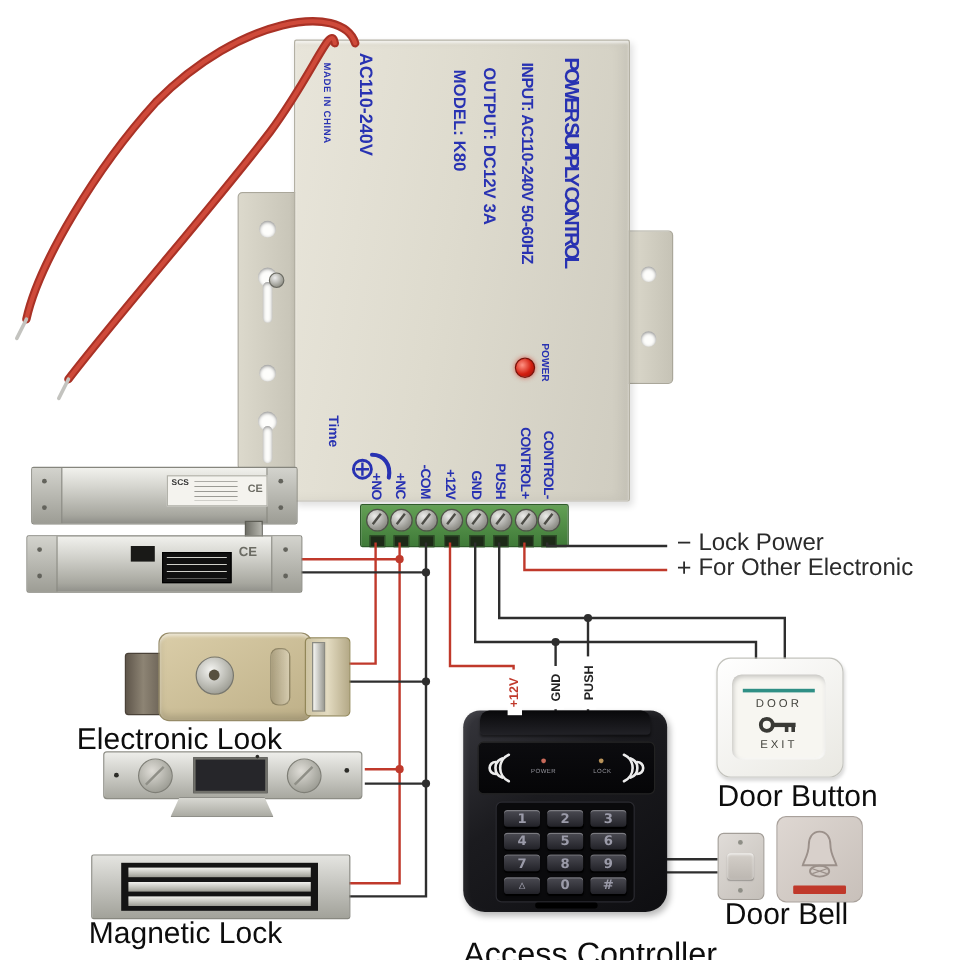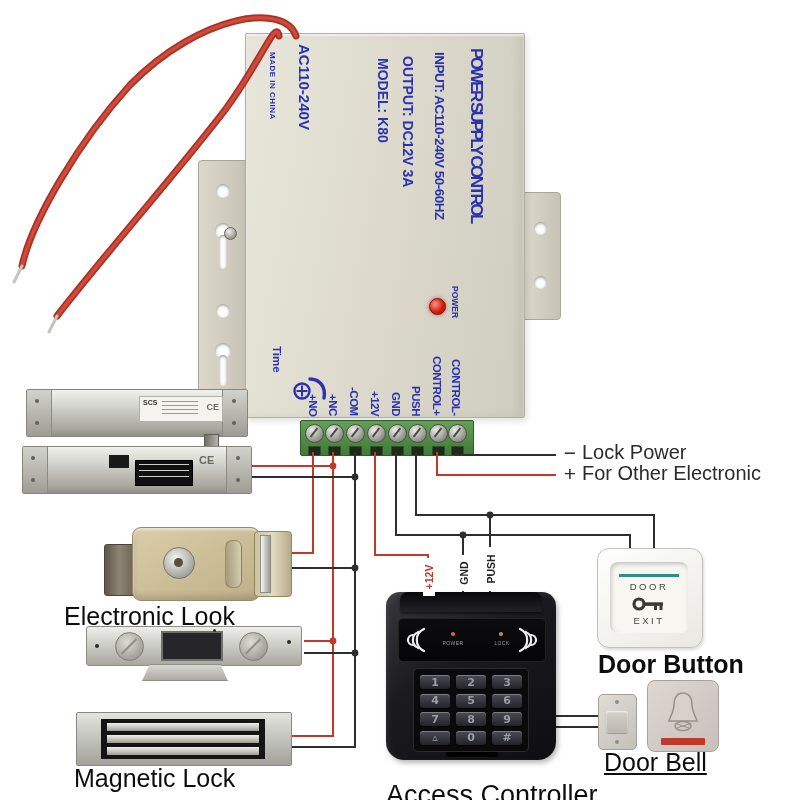--- a/index.html
+++ b/index.html
@@ -413,30 +413,30 @@
     <div class="tealline"></div>
     <div class="dtext" style="top:33px;">DOOR</div>
     <svg class="inline-icon" style="position:absolute;left:35px;top:48px;" width="34" height="16" viewBox="0 0 34 16">
       <circle cx="7" cy="8" r="5" fill="none" stroke="#3a3a36" stroke-width="3.2"></circle>
       <rect x="12" y="6.3" width="19" height="3.6" fill="#3a3a36"></rect>
       <rect x="22" y="9.5" width="3" height="4.5" fill="#3a3a36"></rect>
       <rect x="27.5" y="9.5" width="3" height="4.5" fill="#3a3a36"></rect>
     </svg>
     <div class="dtext" style="top:67px;">EXIT</div>
   </div>
-  <div class="cap" style="left:598px;top:650px;font-weight:bold;">Door Button</div>
+  <div class="cap" style="left:598px;top:650px;">Door Button</div>
 
   <div class="abs bell-sm">
     <div class="pip" style="top:5px;"></div>
     <div class="btn"></div>
     <div class="pip" style="top:45px;"></div>
   </div>
   <div class="abs bell-lg">
     <svg class="inline-icon" style="position:absolute;left:16px;top:9px;" width="38" height="46" viewBox="0 0 38 46">
       <path d="M19,3 C 13,3 10,8 10,14 C 10,22 6,27 5,31 H33 C 32,27 28,22 28,14 C 28,8 25,3 19,3 Z" fill="#d8d0cb" stroke="#9b908a" stroke-width="1.6"></path>
       <ellipse cx="19" cy="36" rx="8" ry="4.5" fill="none" stroke="#9b908a" stroke-width="1.6"></ellipse>
       <path d="M13,34 L25,38 M13,38 L25,34" stroke="#9b908a" stroke-width="1"></path>
     </svg>
     <div class="tag"></div>
   </div>
-  <div class="cap" style="left:604px;top:748px;text-decoration:underline;">Door Bell</div>
+  <div class="cap" style="left:604px;top:748px;">Door Bell</div>
 
 </div>
 
 </body></html>

